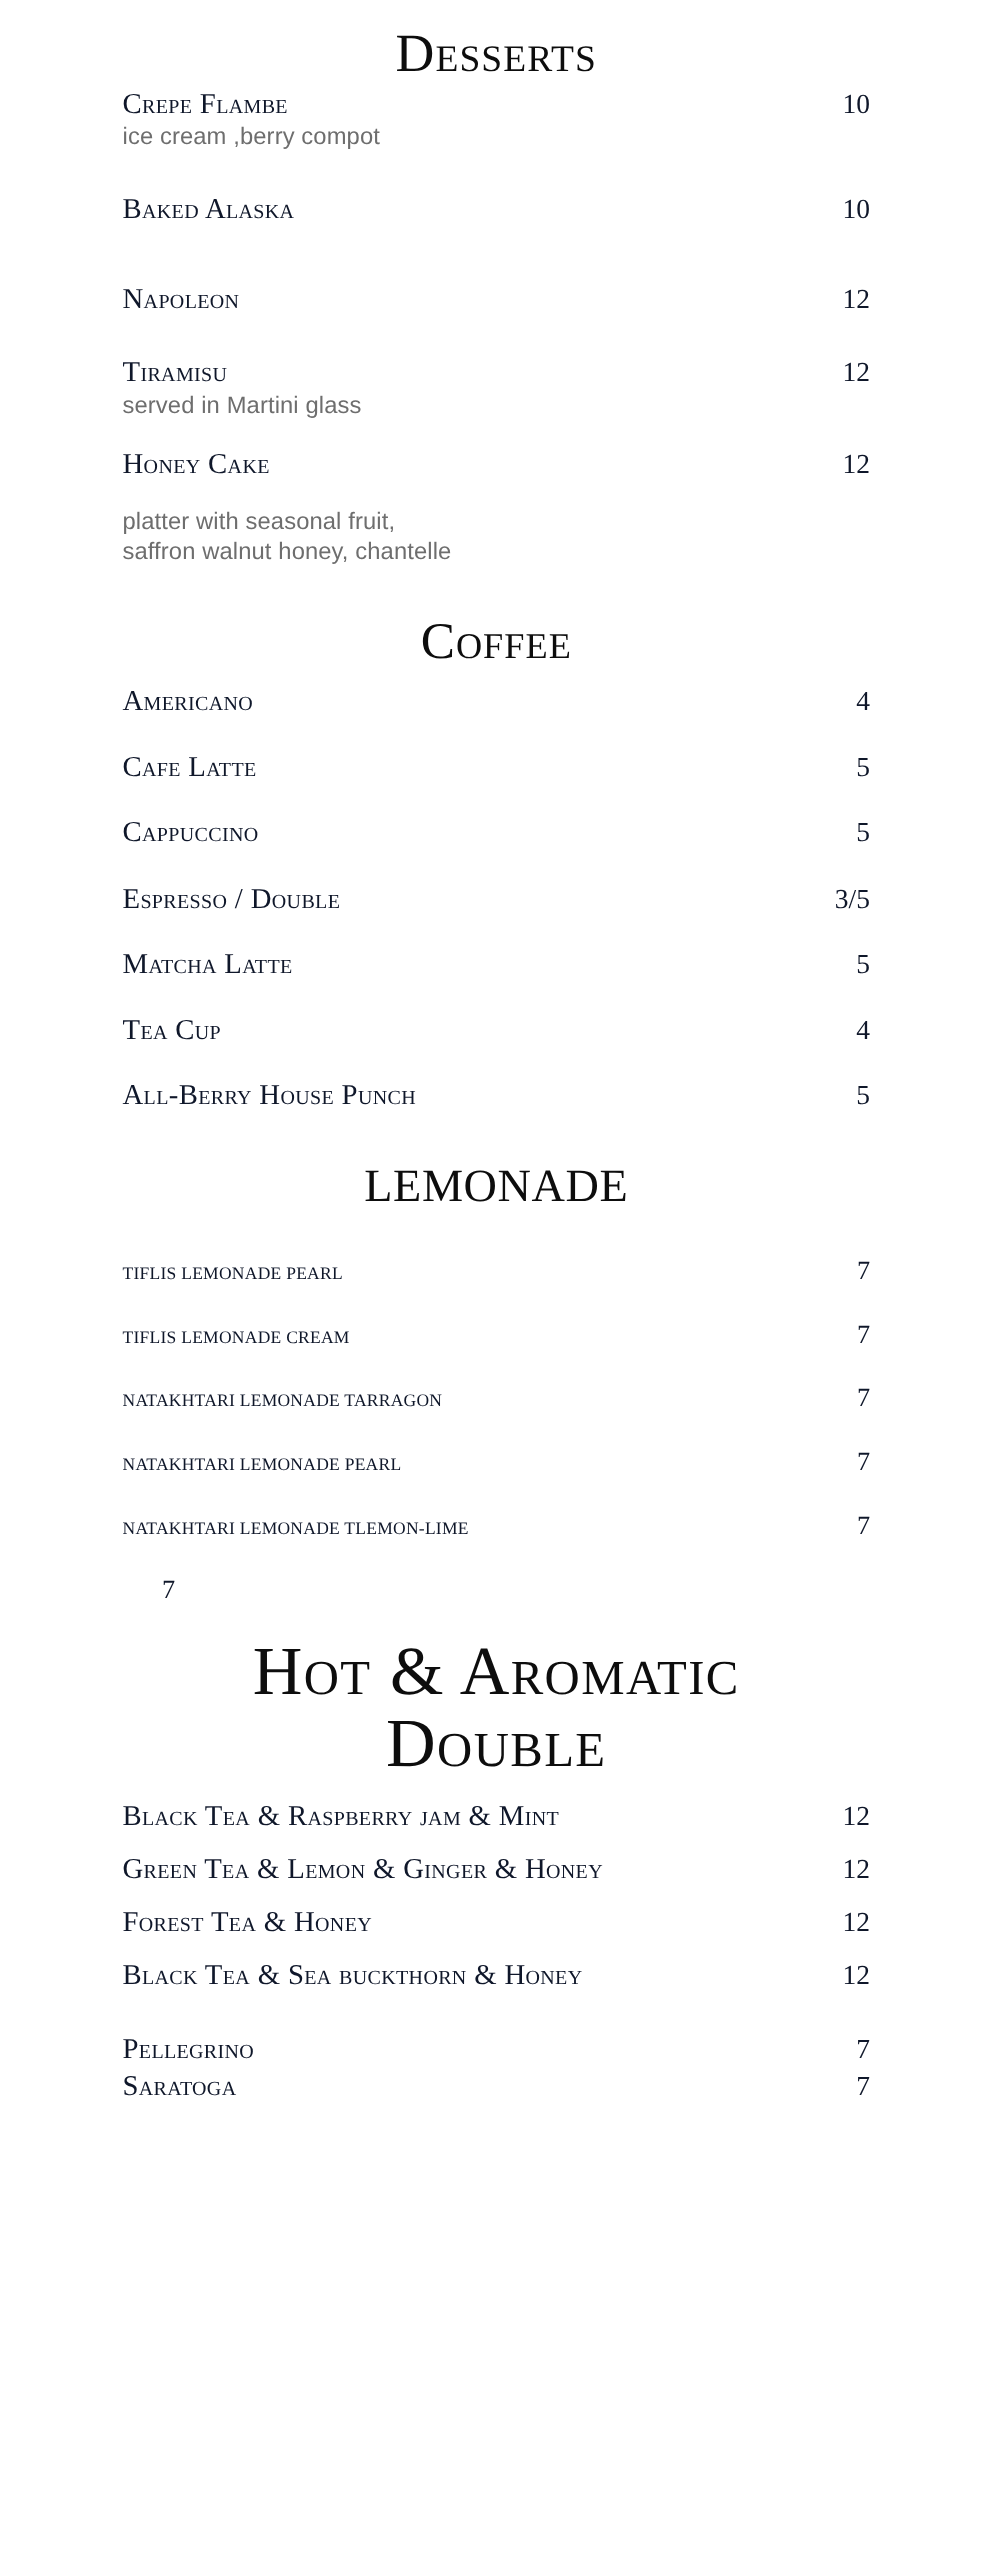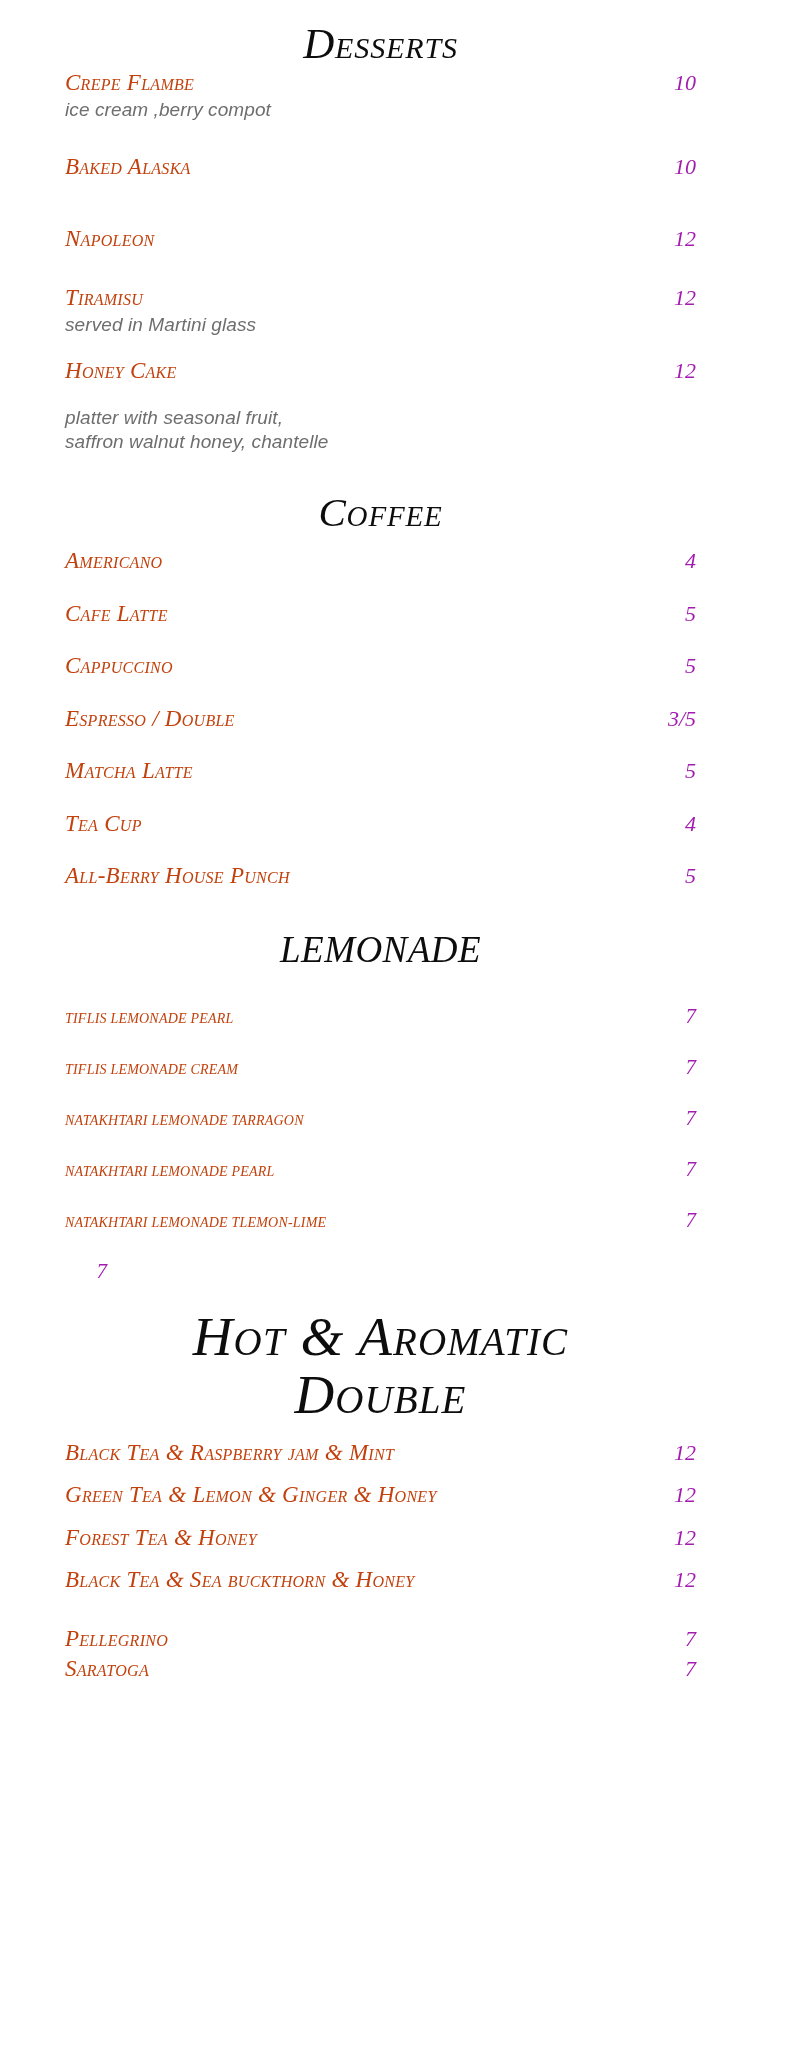--- a/index.html
+++ b/index.html
@@ -15,22 +15,21 @@
     color:#1a1a1a;
     -webkit-font-smoothing:antialiased;
   }
 
   .menu-page {
     width:791px;
     height:2048px;
     background:#ffffff;
     position:relative;
     overflow:hidden;
-    padding:0 95px 0 65px;
-    font-style:italic;
+    padding:0 95px 0 98px;
   }
 
   
   .section-header {
     text-align:center;
     font-family:"Liberation Serif", serif;
     font-variant:small-caps;
     font-weight:400;
     letter-spacing:0.02em;
     color:#0d0d0d;
@@ -58,37 +57,37 @@
     align-items:baseline;
     justify-content:space-between;
     width:100%;
   }
 
   .item-name {
     font-family:"Liberation Serif", serif;
     font-variant:small-caps;
     font-size:23px;
     letter-spacing:0.012em;
-    color:#c2410c;
+    color:#0f172a;
     white-space:nowrap;
     line-height:1.24;
   }
 
   
   .lemonade .item-name {
     font-variant:normal;
     text-transform:uppercase;
     font-size:14px;
     letter-spacing:0.015em;
   }
 
   .item-price {
     font-family:"Liberation Serif", serif;
     font-size:22px;
-    color:#a21caf;
+    color:#0f172a;
     line-height:1.24;
     text-align:right;
     min-width:42px;
     flex:0 0 auto;
     padding-left:16px;
   }
   .lemonade .item-price { font-size:21px; }
 
   .item-desc {
     font-family:"Liberation Sans", sans-serif;

